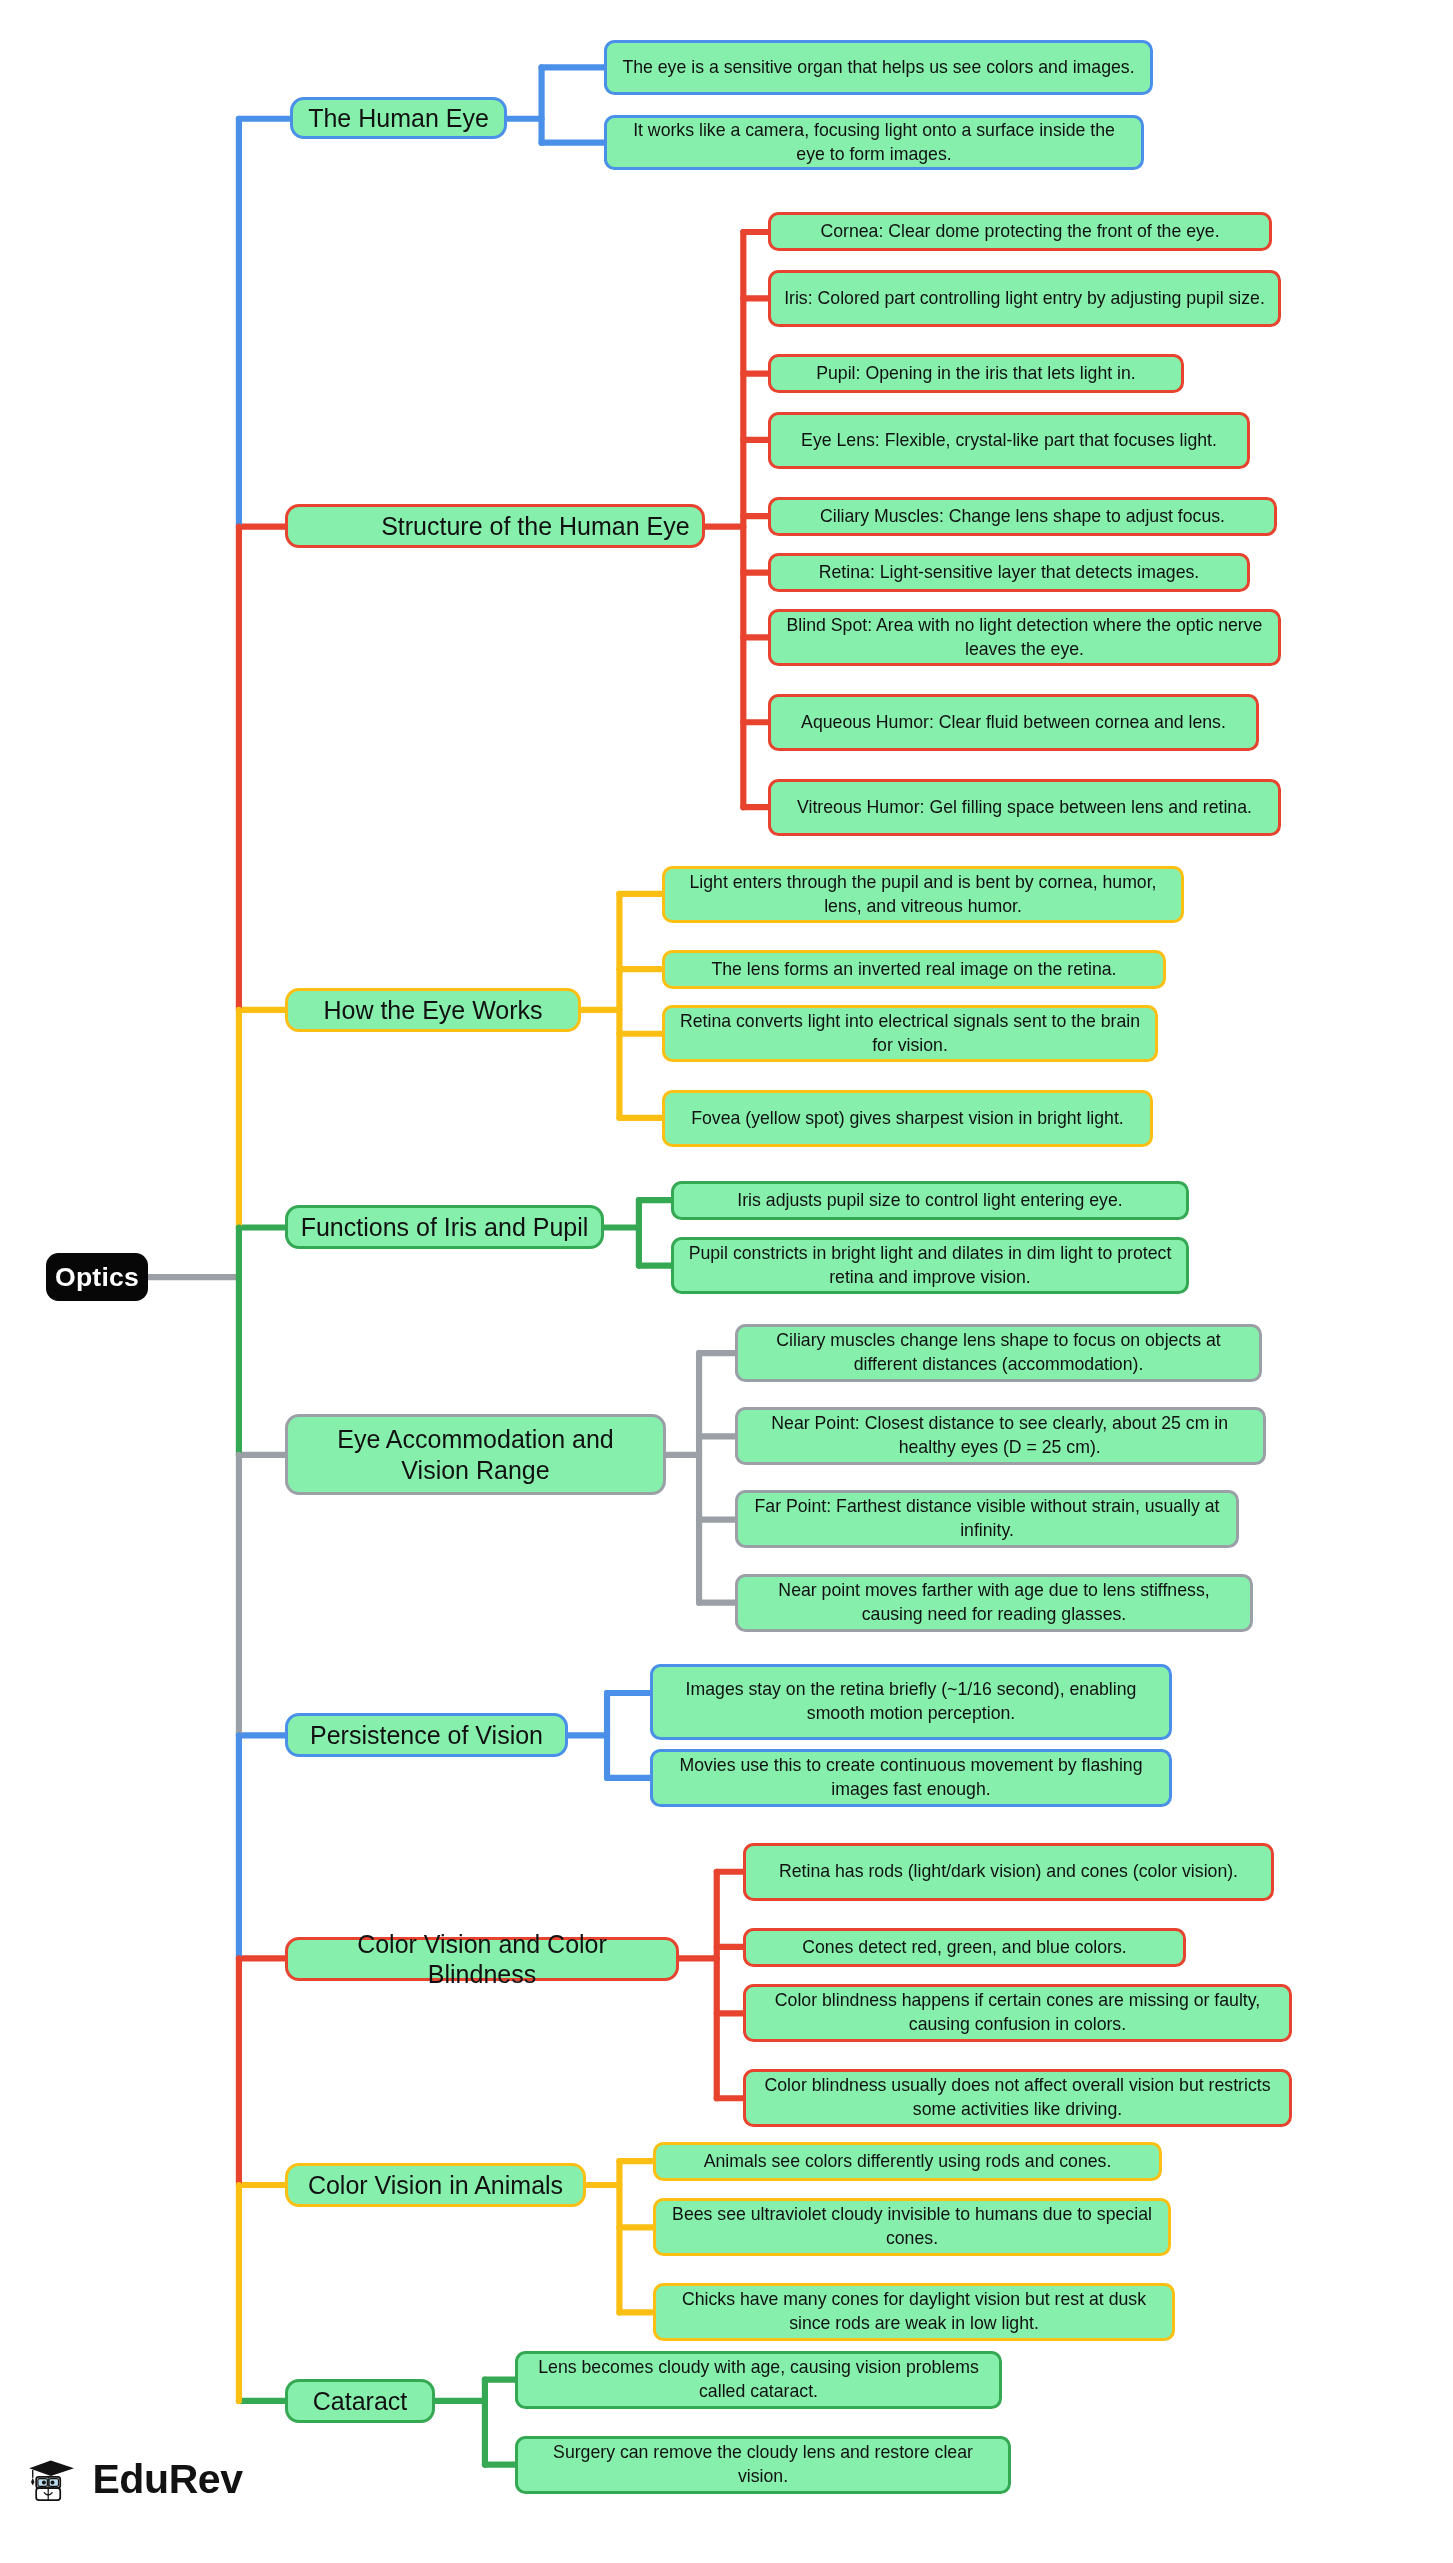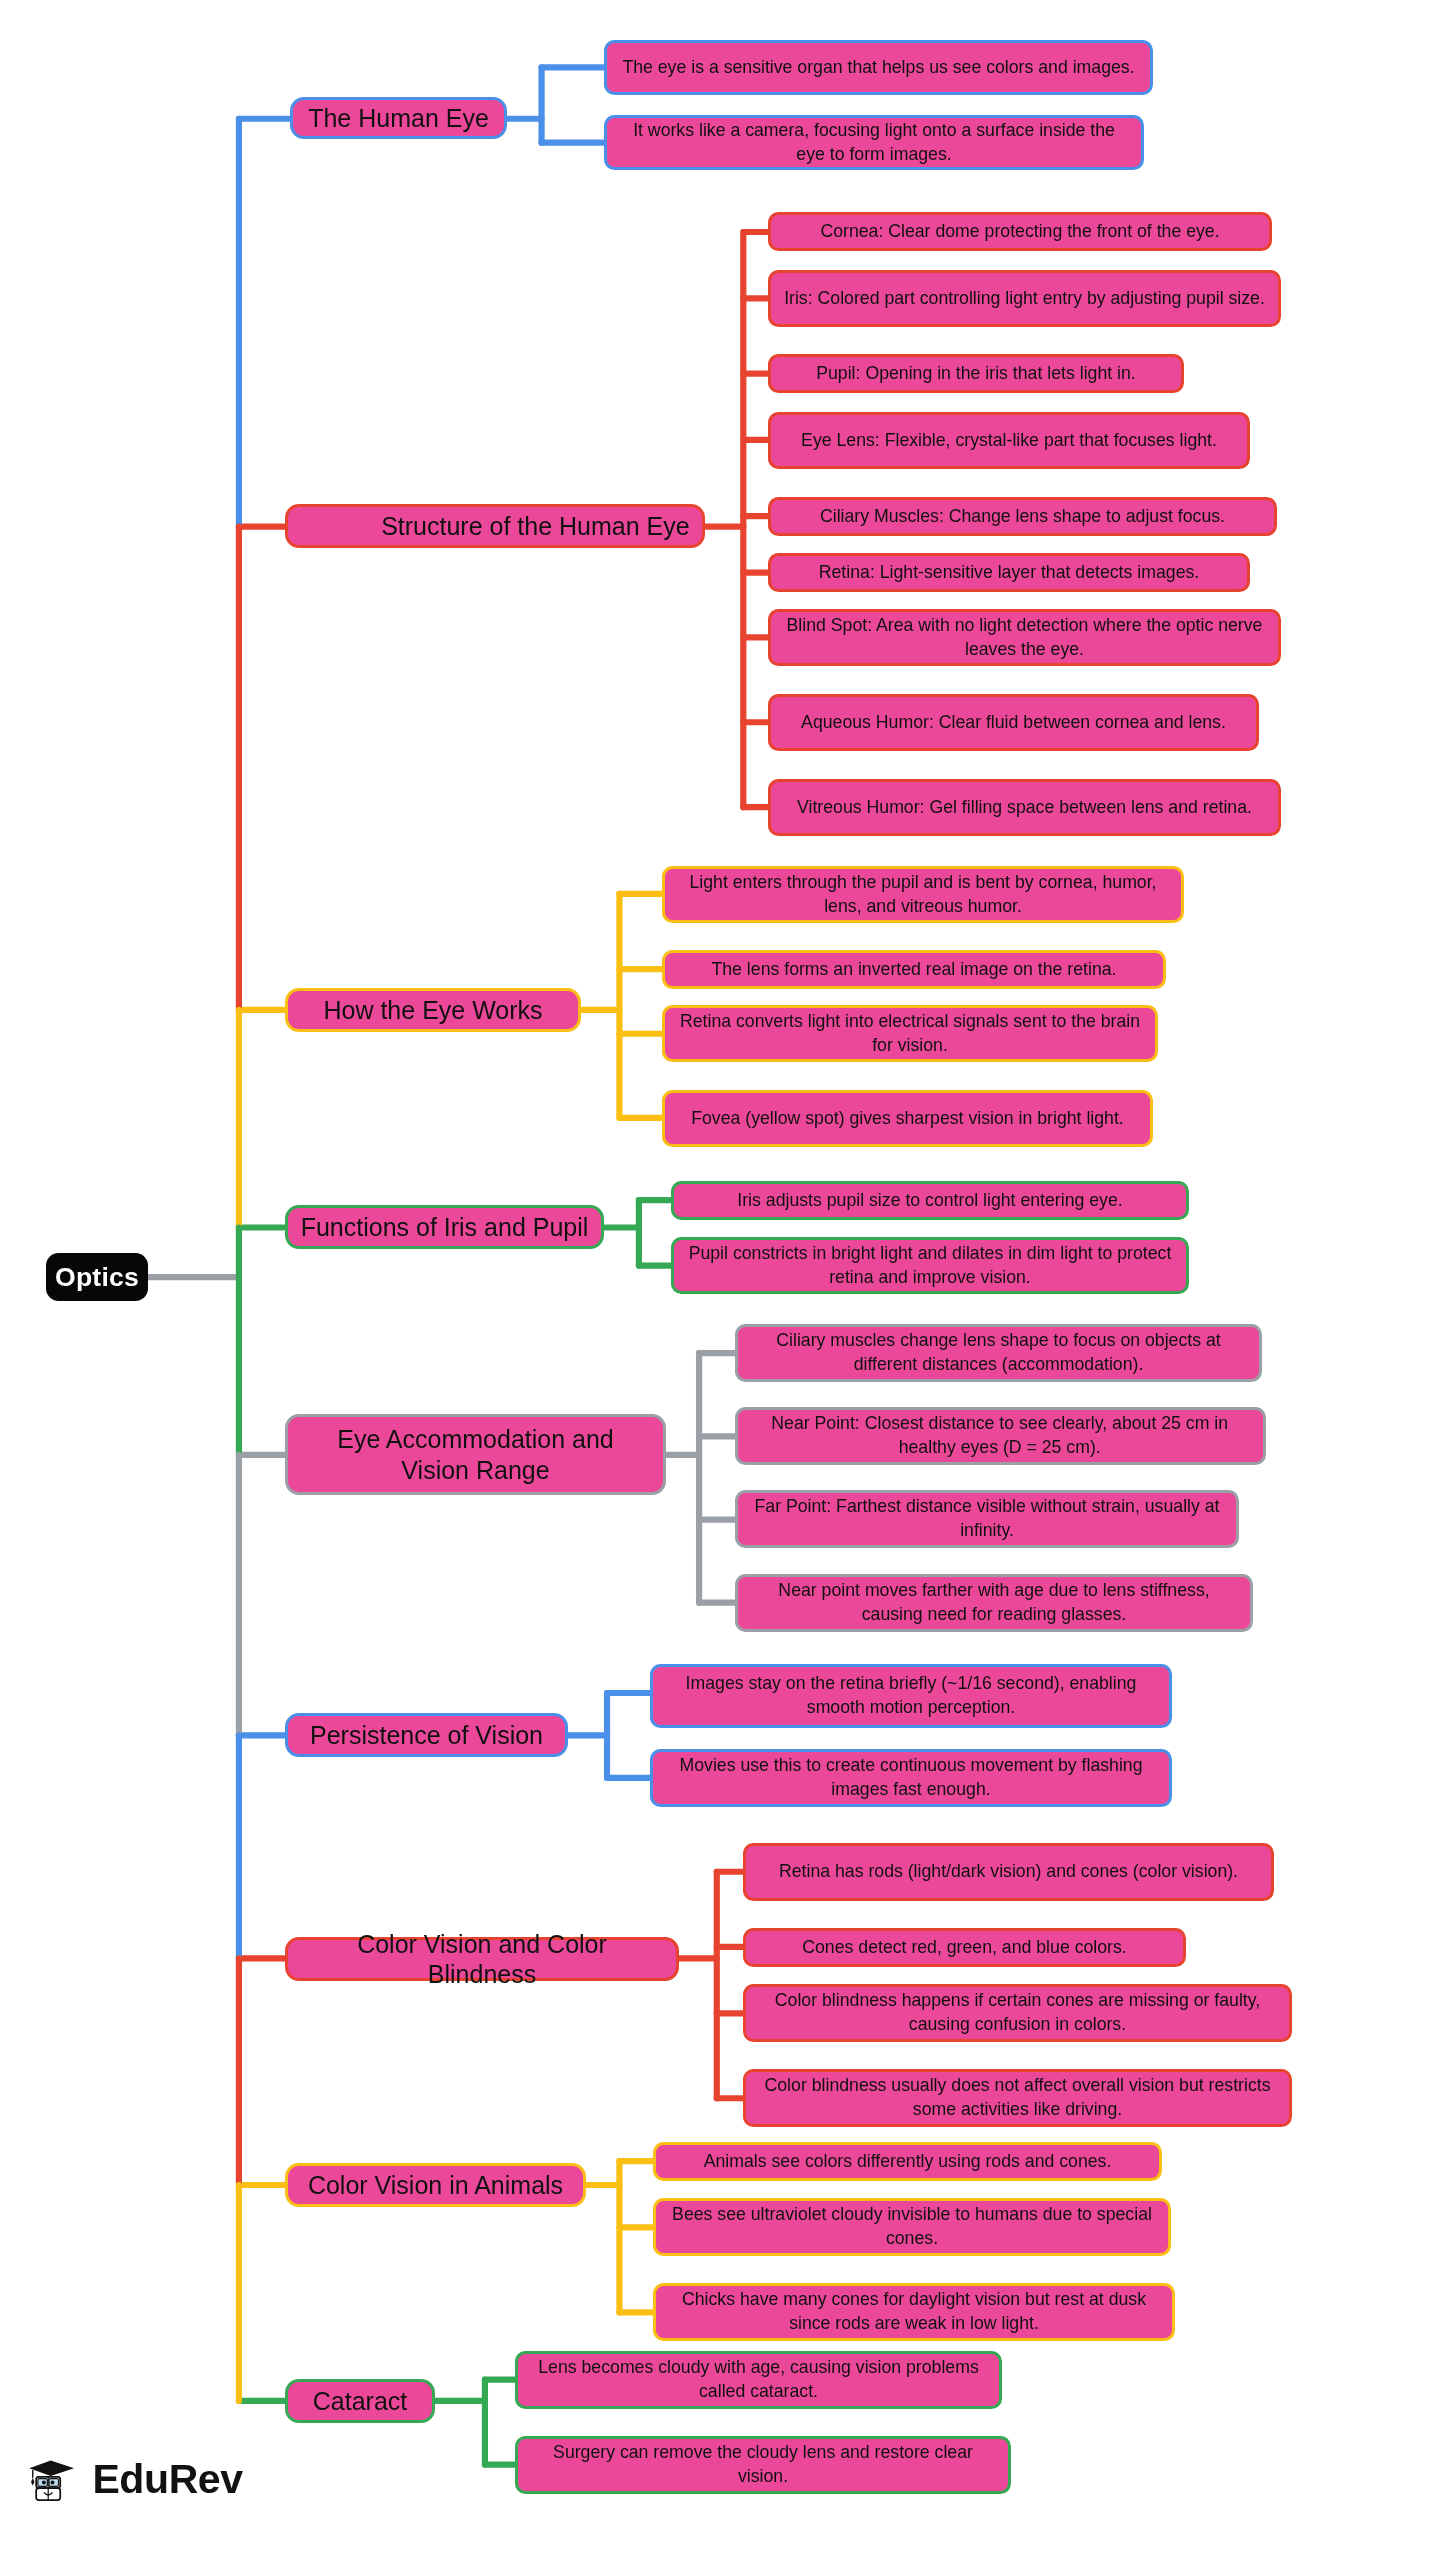--- a/index.html
+++ b/index.html
@@ -16,21 +16,21 @@
     overflow: hidden;
   }
   #wires { position: absolute; left: 0; top: 0; width: 1453px; height: 2563px; }
 
   .node {
     position: absolute;
     display: flex;
     align-items: center;
     justify-content: center;
     text-align: center;
-    background: #ec4899;
+    background: #86efac;
     border-style: solid;
     line-height: 1.22;
     color: #111111;
   }
 
   
   .root-node {
     background: #070707;
     border: none;
     border-radius: 12.4px;
@@ -228,21 +228,21 @@
       </div>
       <div class="node leaf-node two-line" style="left: 735px; top: 1490px; width: 504px; height: 58px; border-color: rgb(154, 160, 166);">
         <span>Far Point: Farthest distance visible without strain, usually at infinity.</span>
       </div>
       <div class="node leaf-node two-line" style="left: 735px; top: 1574px; width: 518px; height: 58px; border-color: rgb(154, 160, 166);">
         <span>Near point moves farther with age due to lens stiffness, causing need for reading glasses.</span>
       </div>
       <div class="node branch-node" style="left: 285px; top: 1713px; width: 283px; height: 44px; border-color: rgb(74, 144, 232);">
         <span>Persistence of Vision</span>
       </div>
-      <div class="node leaf-node two-line" style="left: 650px; top: 1664px; width: 522px; height: 64px; border-color: rgb(74, 144, 232);">
+      <div class="node leaf-node two-line" style="left: 650px; top: 1664px; width: 522px; height: 76px; border-color: rgb(74, 144, 232);">
         <span>Images stay on the retina briefly (~1/16 second), enabling smooth motion perception.</span>
       </div>
       <div class="node leaf-node two-line" style="left: 650px; top: 1749px; width: 522px; height: 58px; border-color: rgb(74, 144, 232);">
         <span>Movies use this to create continuous movement by flashing images fast enough.</span>
       </div>
       <div class="node branch-node" style="left: 285px; top: 1937px; width: 394px; height: 44px; border-color: rgb(232, 67, 46);">
         <span>Color Vision and Color Blindness</span>
       </div>
       <div class="node leaf-node two-line" style="left: 743px; top: 1843px; width: 531px; height: 58px; border-color: rgb(232, 67, 46);">
         <span>Retina has rods (light/dark vision) and cones (color vision).</span>

